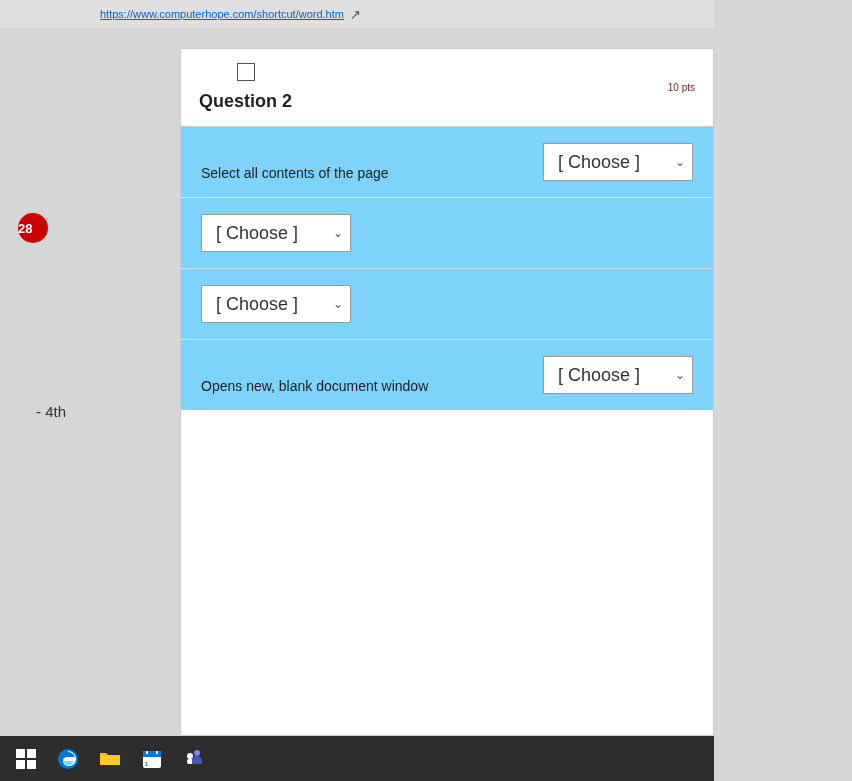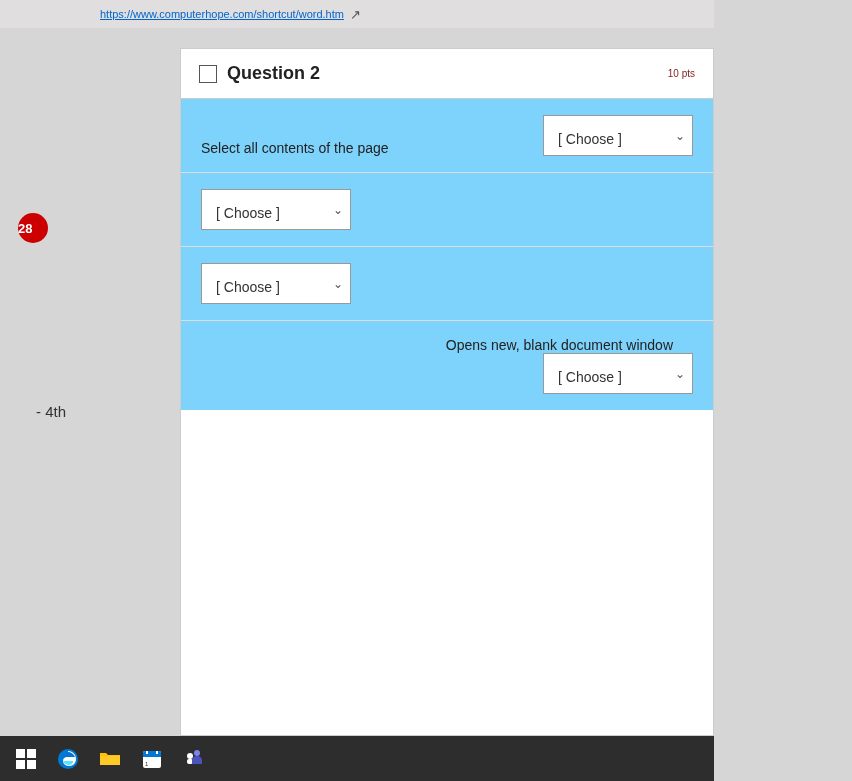--- a/index.html
+++ b/index.html
@@ -58,20 +58,21 @@
       align-items: center;
       padding: 14px 18px;
       border-bottom: 1px solid #ccc;
       background: white;
     }
 
     .question-header-left {
       display: flex;
       align-items: center;
       gap: 10px;
+      flex-direction: column;
     }
 
     .checkbox-icon {
       width: 18px;
       height: 18px;
       border: 1.5px solid #555;
       background: white;
       display: inline-block;
     }
 
@@ -96,21 +97,20 @@
       display: flex;
       align-items: flex-end;
       padding: 16px 20px;
       border-bottom: 1px solid #ddd;
       background: #7dd3fc;
       min-height: 65px;
     }
 
     .question-row:last-child {
       border-bottom: none;
-      flex-direction: column;
     }
 
     .row-text {
       flex: 1;
       font-size: 14px;
       color: #222;
       padding-right: 20px;
     }
 
     .row-select-wrapper {
@@ -119,22 +119,22 @@
       gap: 6px;
     }
 
     .select-container {
       position: relative;
       display: inline-block;
     }
 
     .select-container select {
       border: 1px solid #999;
-      padding: 15px 30px 8px 14px;
-      font-size: 14px;
+      padding: 8px 30px 8px 14px;
+      font-size: 18px;
       color: #333;
       background: white;
       cursor: pointer;
       min-width: 150px;
       appearance: none;
       -webkit-appearance: none;
     }
 
     .chevron-down {
       position: absolute;

